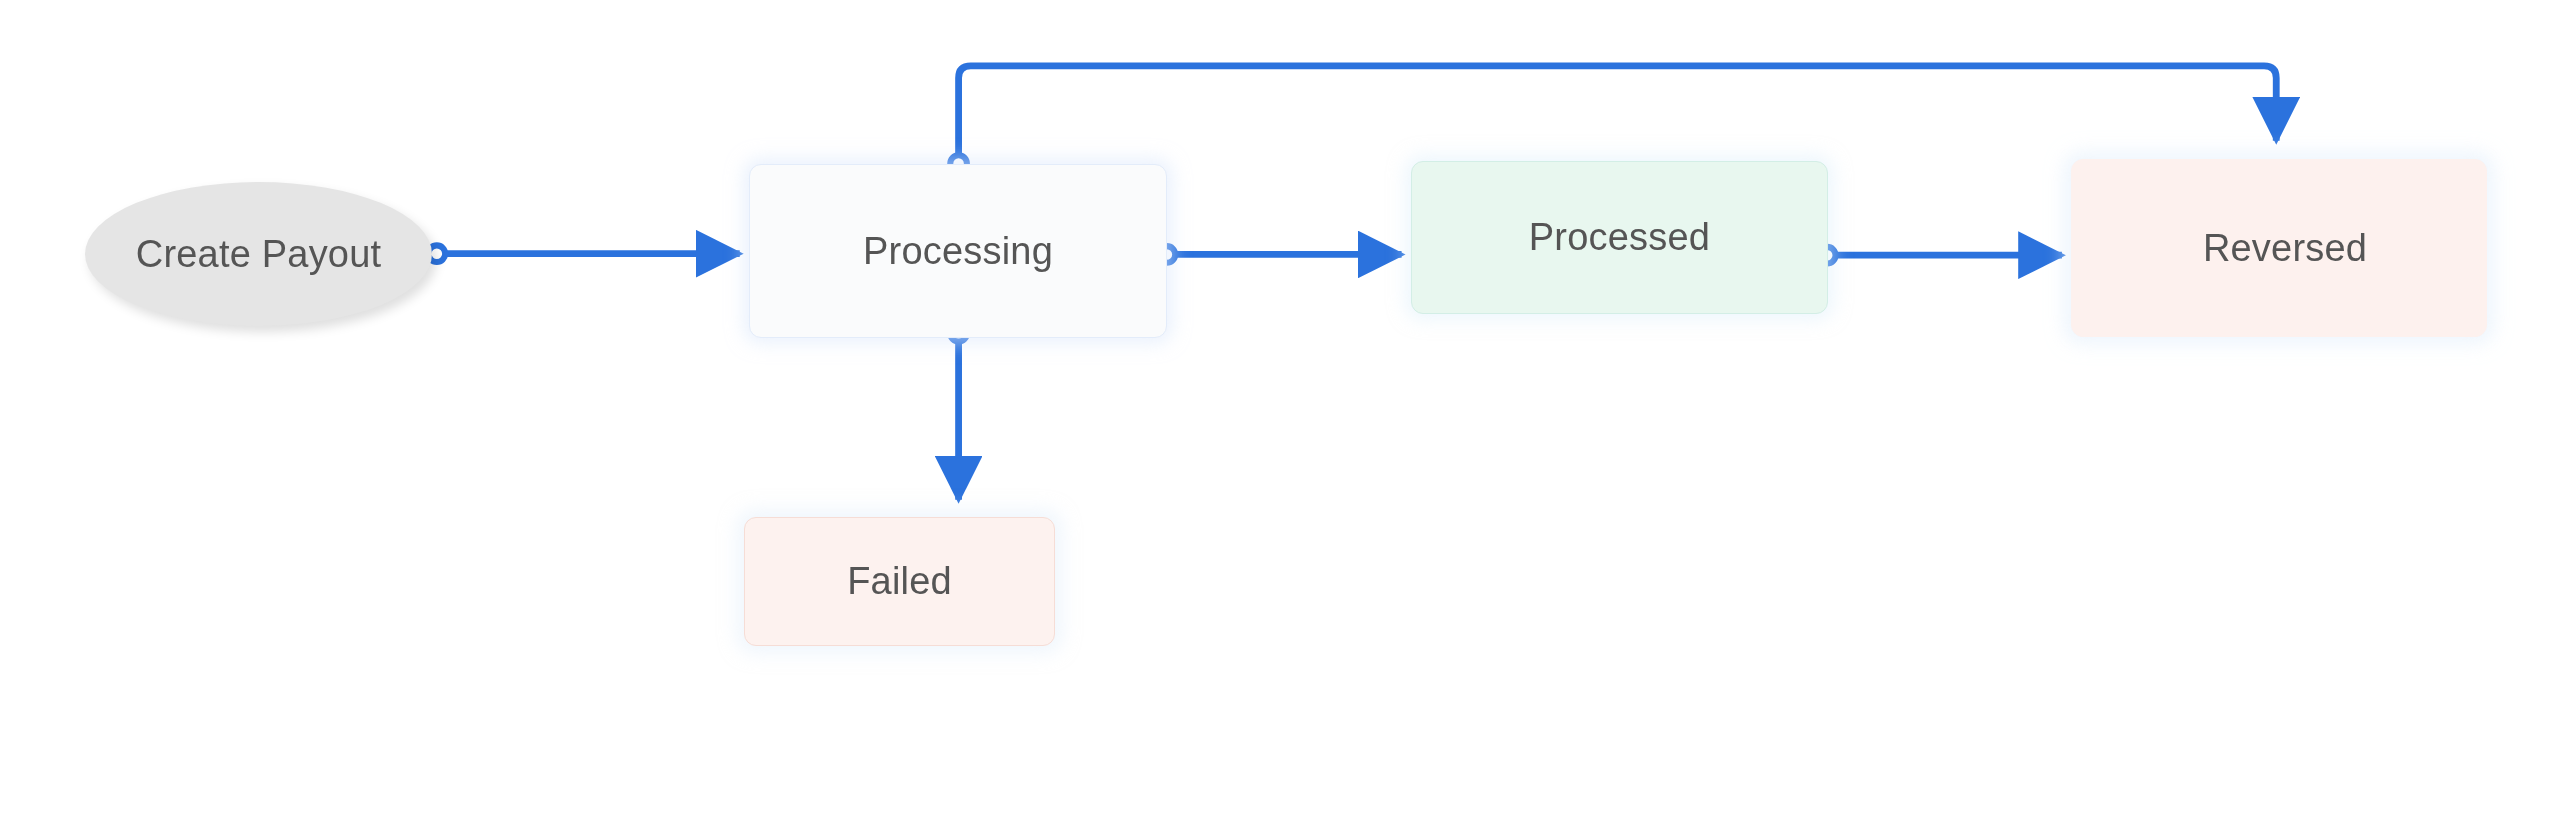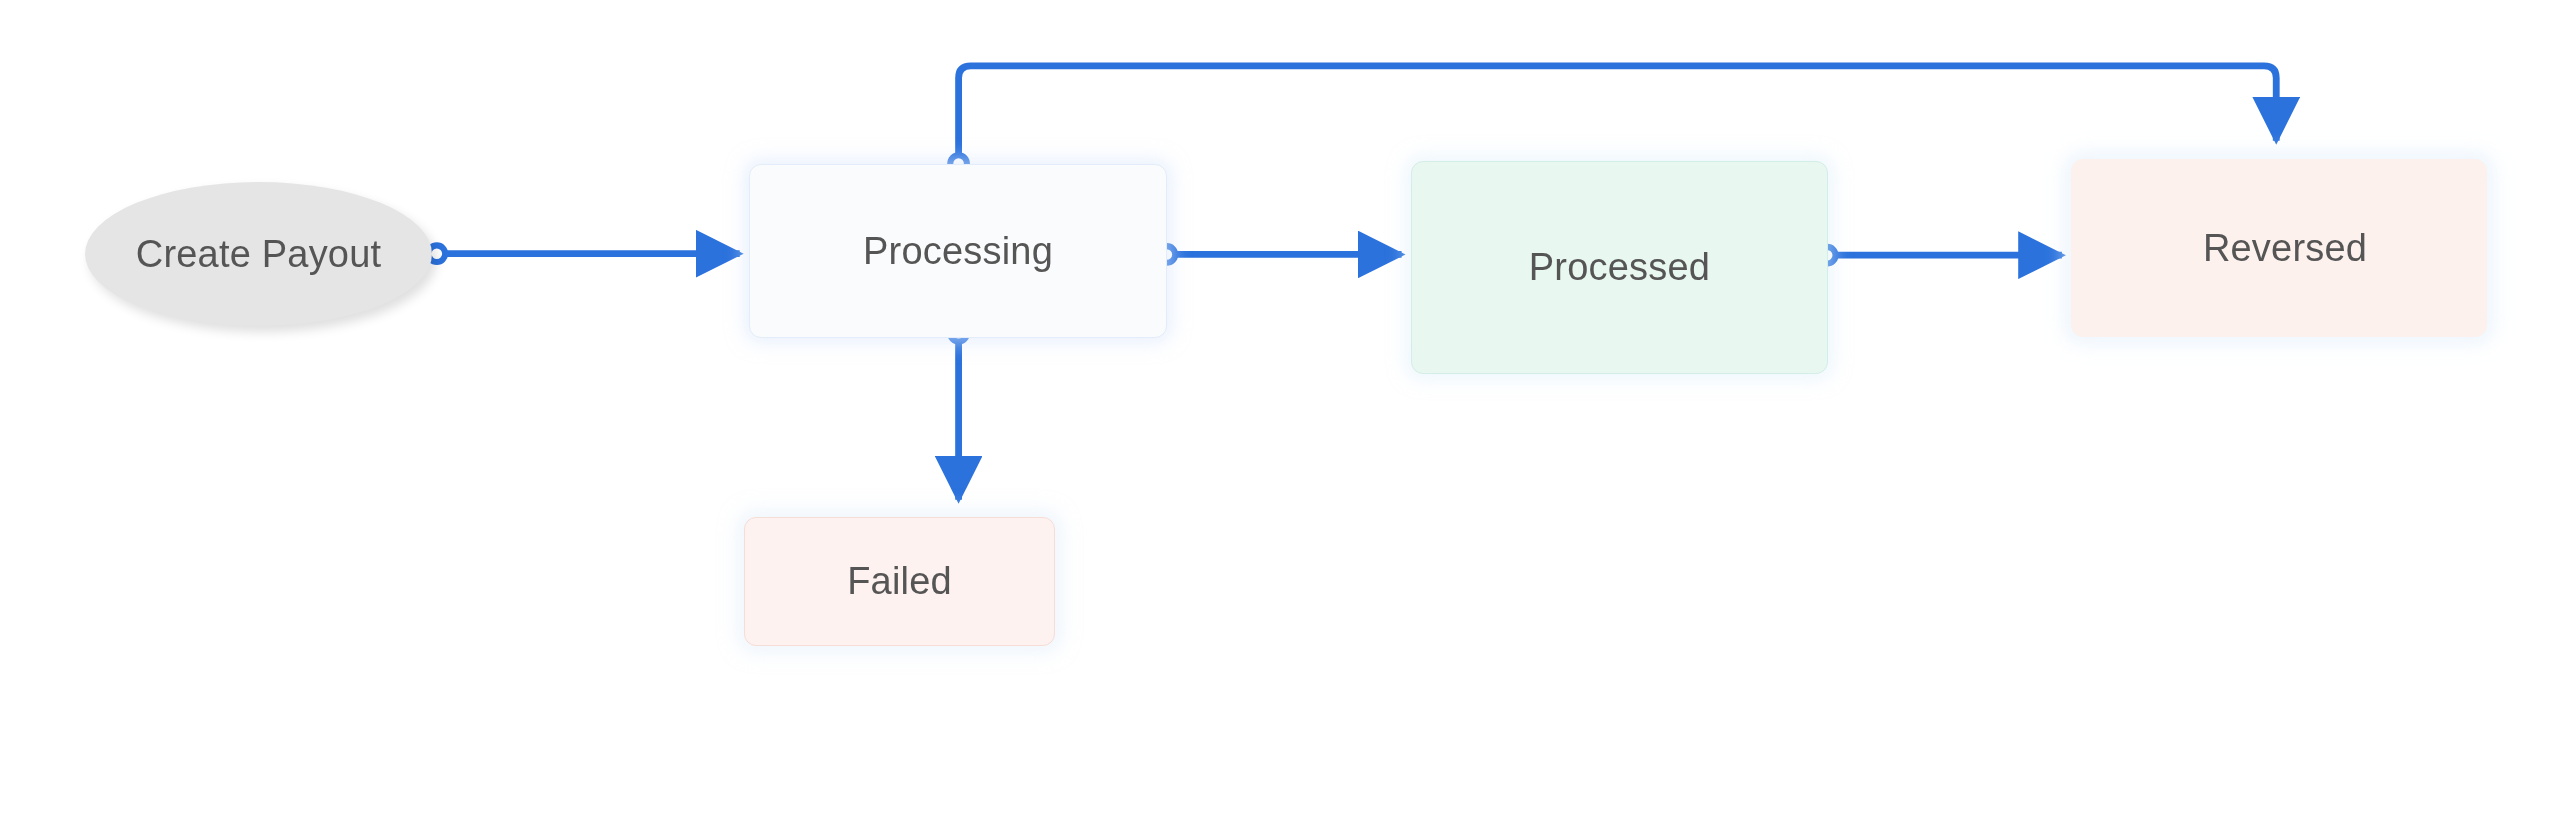--- a/index.html
+++ b/index.html
@@ -36,21 +36,21 @@
   
   .node-rect{border-radius:12px;}
 
   .node-processing{
     left:749px;top:164px;width:418px;height:174px;
     background:#fafbfc;
     border:1.5px solid #e3ecfa;
     box-shadow:0 0 16.7px 6px rgba(219,232,252,0.55);
   }
   .node-processed{
-    left:1411px;top:161px;width:417px;height:213px;
+    left:1411px;top:161px;width:417px;height:153px;
     background:#e8f7ef;
     border:1.5px solid #d3eee6;
     box-shadow:0 0 16.7px 6px rgba(222,240,252,0.5);
   }
   .node-reversed{
     left:2071px;top:159px;width:416px;height:178px;
     background:#fdf1ee;
     border:1.5px solid #fdf1ee;
     box-shadow:0 0 16.7px 7.6px rgba(226,238,252,0.55);
     padding-left:12px;

